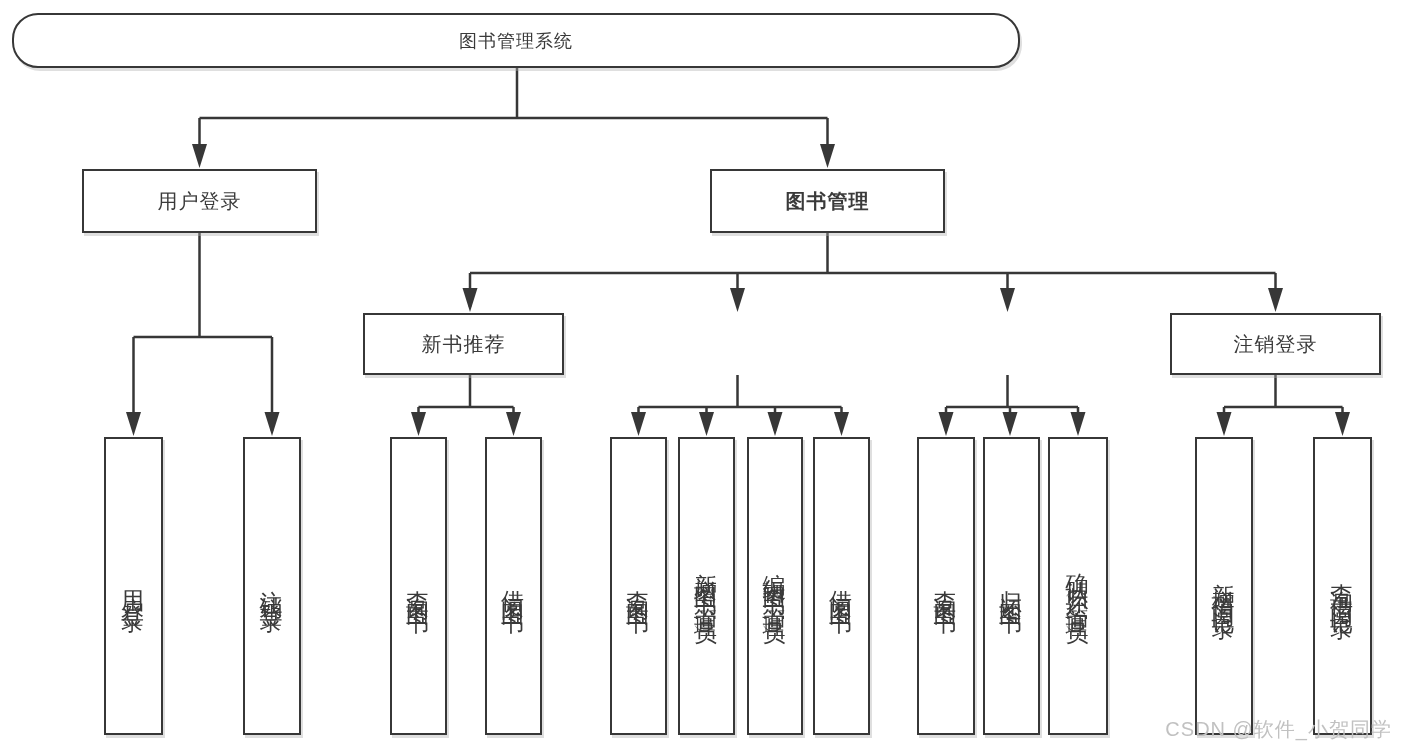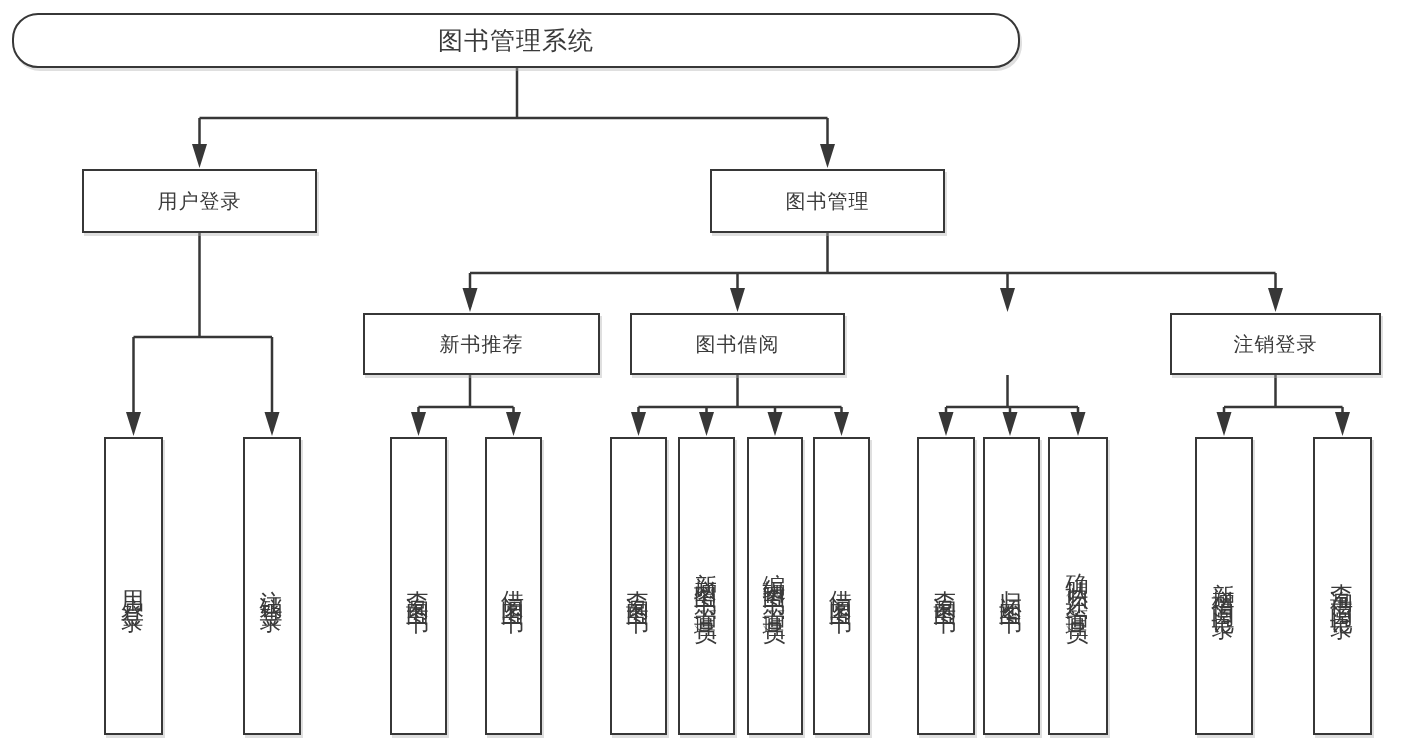--- a/index.html
+++ b/index.html
@@ -19,21 +19,21 @@
     border: 2.5px solid #373737;
     color: #3a3a3a;
     display: flex;
     align-items: center;
     justify-content: center;
     box-shadow: 2px 3px 0 rgba(175,175,175,0.40);
     text-align: center;
     white-space: nowrap;
   }
   .node.h { font-size: 20px; letter-spacing: 1px; }
-  .node.title { font-size: 25px; border-radius: 26px; }
+  .node.title { font-size: 18px; border-radius: 26px; }
   .node.v {
     writing-mode: vertical-rl;
     text-orientation: mixed;
     font-size: 23px;
     letter-spacing: 7px;
     white-space: normal;
   }
   .watermark {
     position: absolute;
     right: 13px;
@@ -77,37 +77,37 @@
       <polygon points="1002.5,412 1017.5,412 1010,436"></polygon>
       <polygon points="1070.5,412 1085.5,412 1078,436"></polygon>
       <polygon points="1216.5,412 1231.5,412 1224,436"></polygon>
       <polygon points="1335,412 1350,412 1342.5,436"></polygon>
     </g>
   </svg>
 
   <div class="node h title" style="left:12px; top:13px; width:1008px; height:55px;">图书管理系统</div>
 
   <div class="node h" style="left:82px; top:169px; width:235px; height:64px;">用户登录</div>
-  <div class="node h" style="left:710px; top:169px; width:235px; height:64px;">图书管理</div>
+  <div class="node h" style="left:710px; top:169px; width:235px; height:64px;font-weight:bold;">图书管理</div>
 
-  <div class="node h" style="left:363px; top:313px; width:237px; height:62px;">新书推荐</div>
-  <div class="node h" style="left:630px; top:313px; width:215px; height:62px;">图书借阅</div>
+  <div class="node h" style="left:363px; top:313px; width:201px; height:62px;">新书推荐</div>
   <div class="node h" style="left:1170px; top:313px; width:211px; height:62px;">注销登录</div>
 
   <div class="node v" style="left:104px; top:437px; width:59px; height:298px;">用户登录</div>
   <div class="node v" style="left:243px; top:437px; width:58px; height:298px;">注销登录</div>
 
   <div class="node v" style="left:390px; top:437px; width:57px; height:298px;">查询图书</div>
   <div class="node v" style="left:485px; top:437px; width:57px; height:298px;">借阅图书</div>
 
   <div class="node v" style="left:610px; top:437px; width:57px; height:298px;">查询图书</div>
   <div class="node v" style="left:678px; top:437px; width:57px; height:298px;">新增图书（管理员）</div>
   <div class="node v" style="left:747px; top:437px; width:56px; height:298px;">编辑图书（管理员）</div>
   <div class="node v" style="left:813px; top:437px; width:57px; height:298px;">借阅图书</div>
 
   <div class="node v" style="left:917px; top:437px; width:58px; height:298px;">查询图书</div>
   <div class="node v" style="left:983px; top:437px; width:57px; height:298px;">归还图书</div>
   <div class="node v" style="left:1048px; top:437px; width:60px; height:298px;">确认归还（管理员）</div>
 
   <div class="node v" style="left:1195px; top:437px; width:58px; height:298px;">新增借阅记录</div>
   <div class="node v" style="left:1313px; top:437px; width:59px; height:298px;">查询借阅记录</div>
 
+  <div class="watermark">CSDN @软件_小贺同学</div>
 </div>
 
 </body></html>

